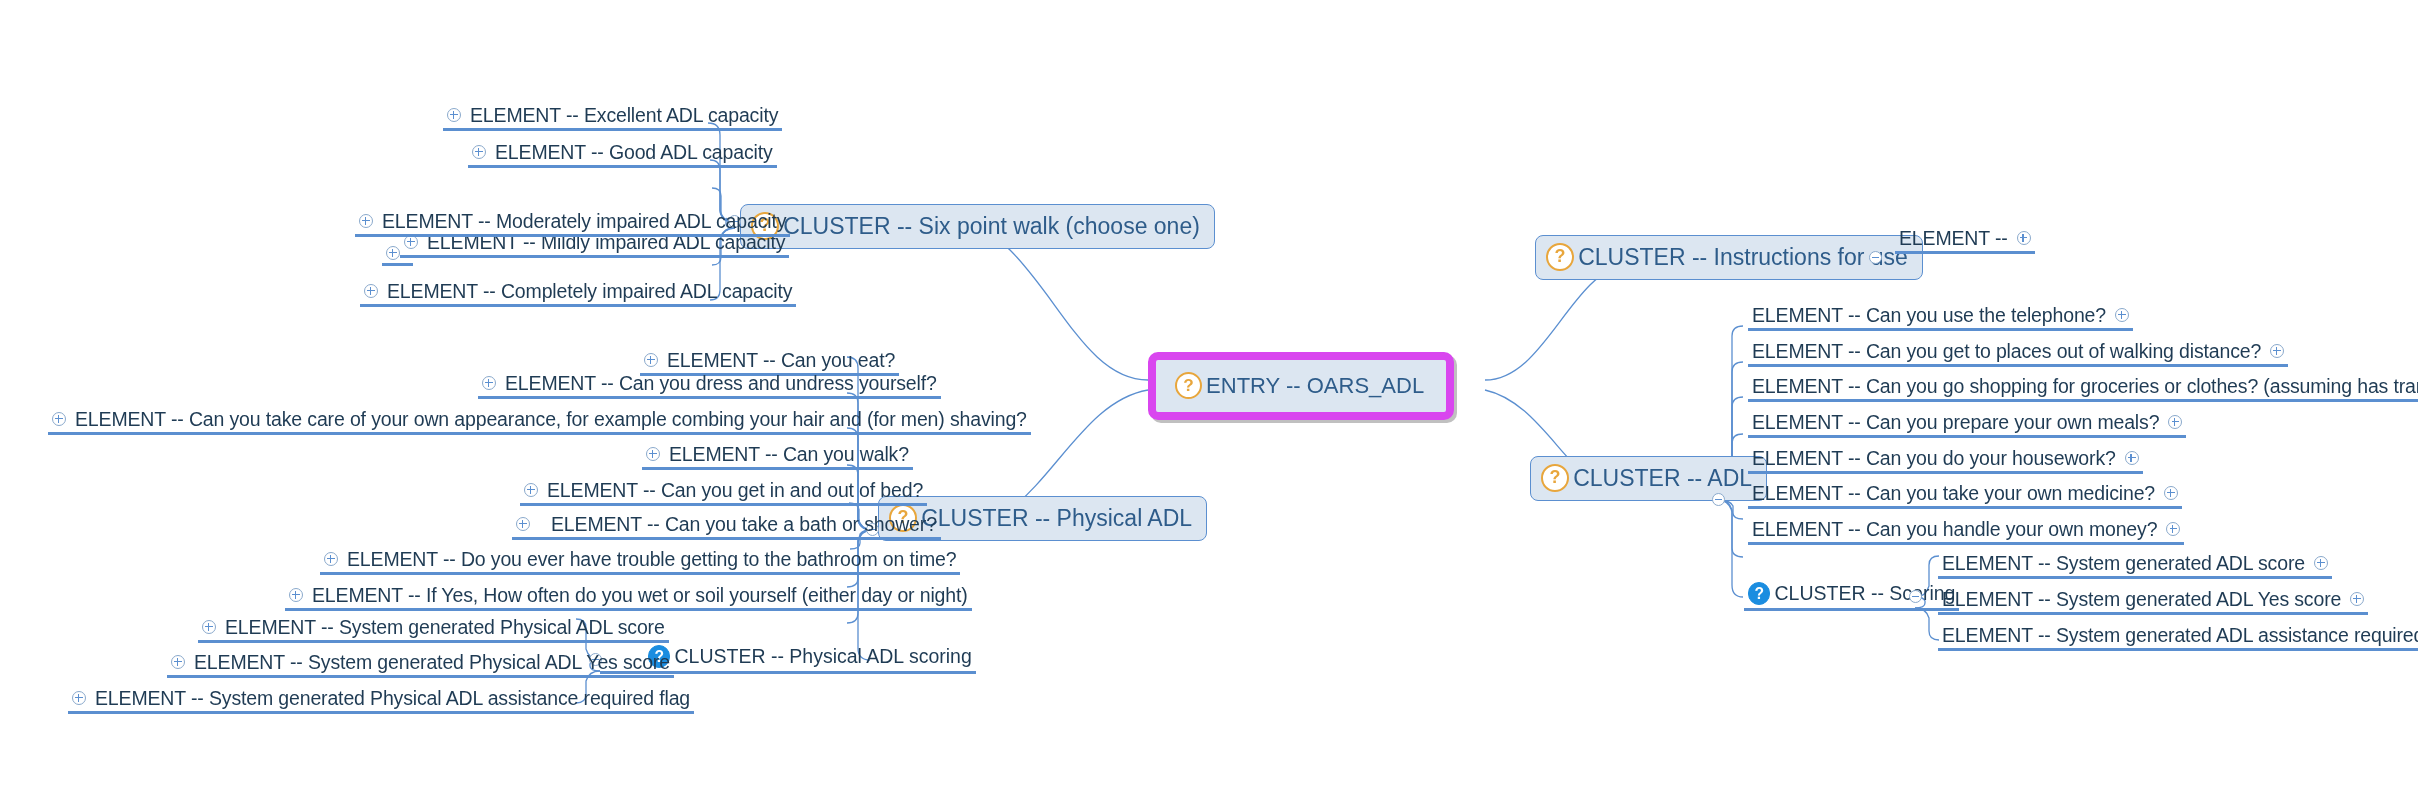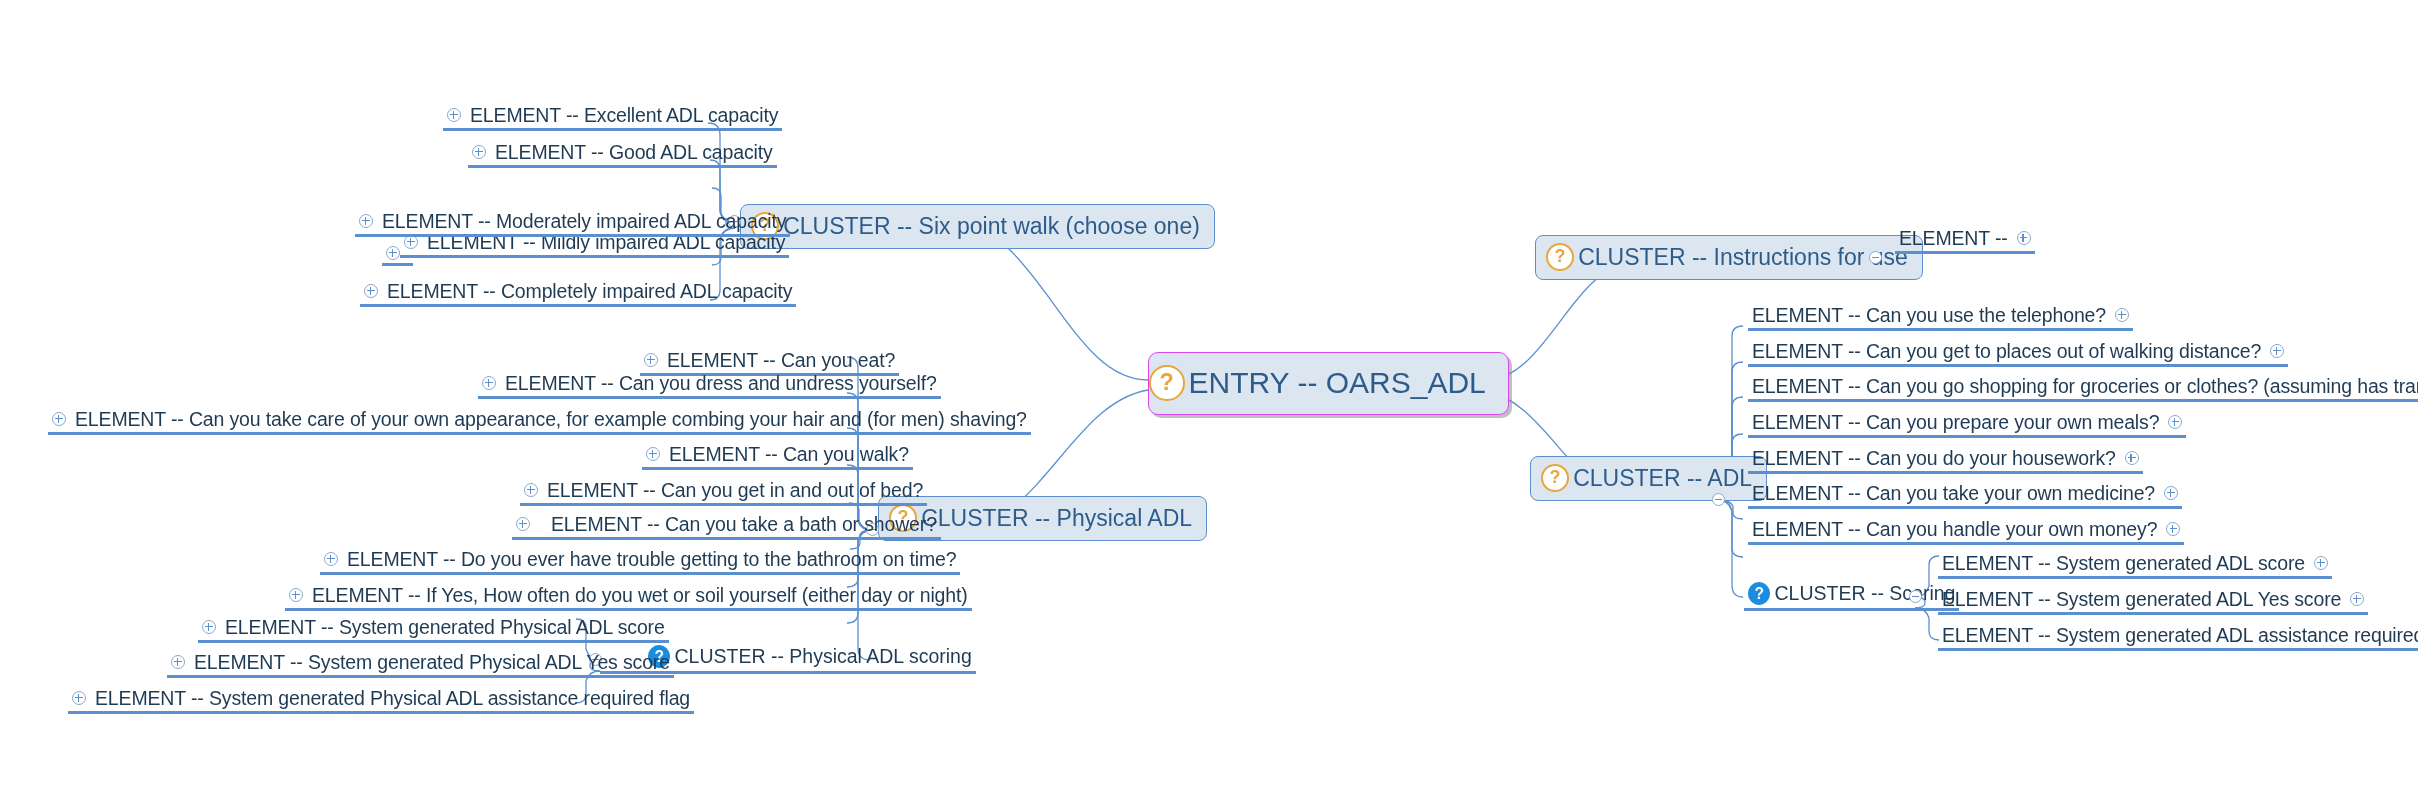--- a/index.html
+++ b/index.html
@@ -46,25 +46,25 @@
     background:#dce6f1;
     border:1.6px solid #5b8fd0;
     border-radius:8px;
     color:#2e5c8a;
     font-size:23px;
     padding:7px 14px 8px 10px;
     box-sizing:border-box;
   }
   .entrynode{
     background:#dce6f1;
-    border:1px solid #d946ef;
+    border:8px solid #d946ef;
     border-radius:10px;
     color:#2e5c8a;
-    font-size:30px;
-    padding:12px 22px 13px 0;
+    font-size:22px;
+    padding:12px 22px 13px 19px;
     box-shadow:3px 3px 0 0 rgba(140,140,140,.55);
     box-sizing:border-box;
   }
   
   .bareclu{
     color:#1f3b54;
     font-size:19.5px;
     border-bottom:3px solid #5b8fd0;
     padding:0 4px 3px 4px;
   }

